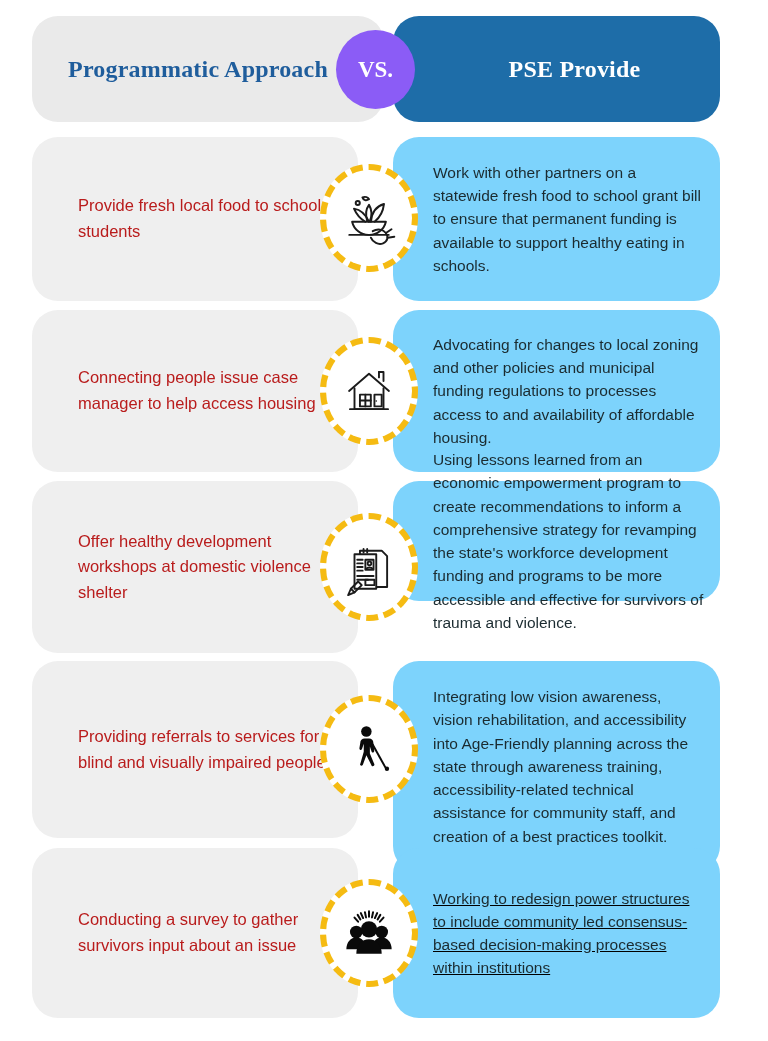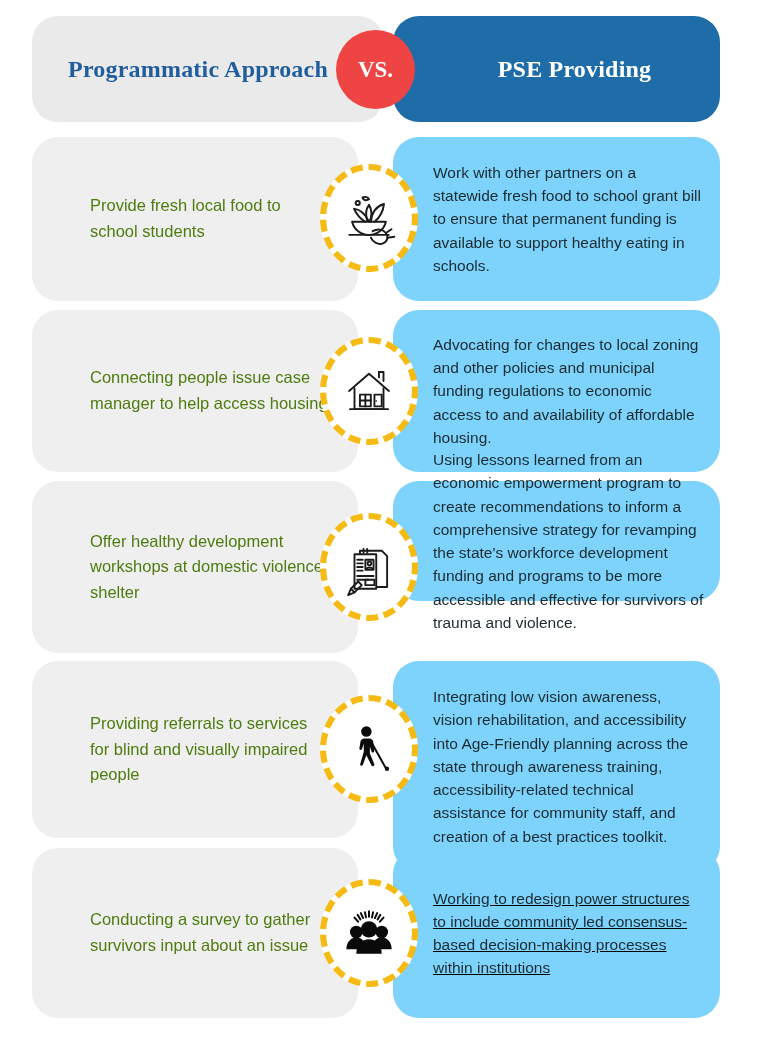--- a/index.html
+++ b/index.html
@@ -73,21 +73,21 @@
     color: #ffffff;
     letter-spacing: 0.2px;
     white-space: nowrap;
   }
   .vs-badge {
     position: absolute;
     left: 304px;
     top: 14px;
     width: 79px;
     height: 79px;
-    background: #ef4444;
+    background: #8b5cf6;
     border-radius: 50%;
     display: flex;
     align-items: center;
     justify-content: center;
     z-index: 5;
   }
   .vs-badge .vt {
     font-family: "Liberation Serif", serif;
     font-weight: bold;
     font-size: 23px;
@@ -108,22 +108,21 @@
     background: #efefef;
     border-radius: 26px;
     box-sizing: border-box;
     display: flex;
     align-items: center;
   }
   .card-left .ctext {
     padding: 0 30px 0 46px;
     font-size: 16.5px;
     line-height: 1.55;
-    color: #4d7c0f;
-    margin-left: 12px;
+    color: #b91c1c;
   }
   .card-right {
     position: absolute;
     left: 361px;
     top: 0;
     width: 327px;
     background: #7dd3fc;
     border-radius: 26px;
     box-sizing: border-box;
     display: flex;
@@ -164,21 +163,21 @@
 </head>
 <body>
 
 <div class="infographic">
 
   <div class="header">
     <div class="header-left">
       <span class="ht">Programmatic Approach</span>
     </div>
     <div class="header-right">
-      <span class="ht">PSE Providing</span>
+      <span class="ht">PSE Provide</span>
     </div>
     <div class="vs-badge">
       <span class="vt">VS.</span>
     </div>
   </div>
 
   <div class="row" style="top:137px;">
     <div class="card-left" style="height:164px;">
       <div class="ctext">Provide fresh local food to school students</div>
     </div>
@@ -201,21 +200,21 @@
         </svg>
       </div>
     </div>
   </div>
 
   <div class="row" style="top:310px;">
     <div class="card-left" style="height:162px;">
       <div class="ctext">Connecting people issue case manager to help access housing</div>
     </div>
     <div class="card-right" style="height:162px;">
-      <div class="ctext">Advocating for changes to local zoning and other policies and municipal funding regulations to economic access to and availability of affordable housing.</div>
+      <div class="ctext">Advocating for changes to local zoning and other policies and municipal funding regulations to processes access to and availability of affordable housing.</div>
     </div>
     <div class="icon-circle" style="top:27px;">
       <div class="ring"></div>
       <div class="glyph">
         <svg width="58" height="58" viewBox="0 0 64 64" fill="none" stroke="#1b1b1b" stroke-width="2.1" stroke-linecap="round" stroke-linejoin="round">
           <path d="M10 32 L32 13 L54 32"></path>
           <path d="M16 29 V52 H48 V29"></path>
           <path d="M11 52 h42"></path>
           <rect x="22" y="36" width="12" height="13"></rect>
           <path d="M28 36 v13 M22 42.5 h12"></path>

